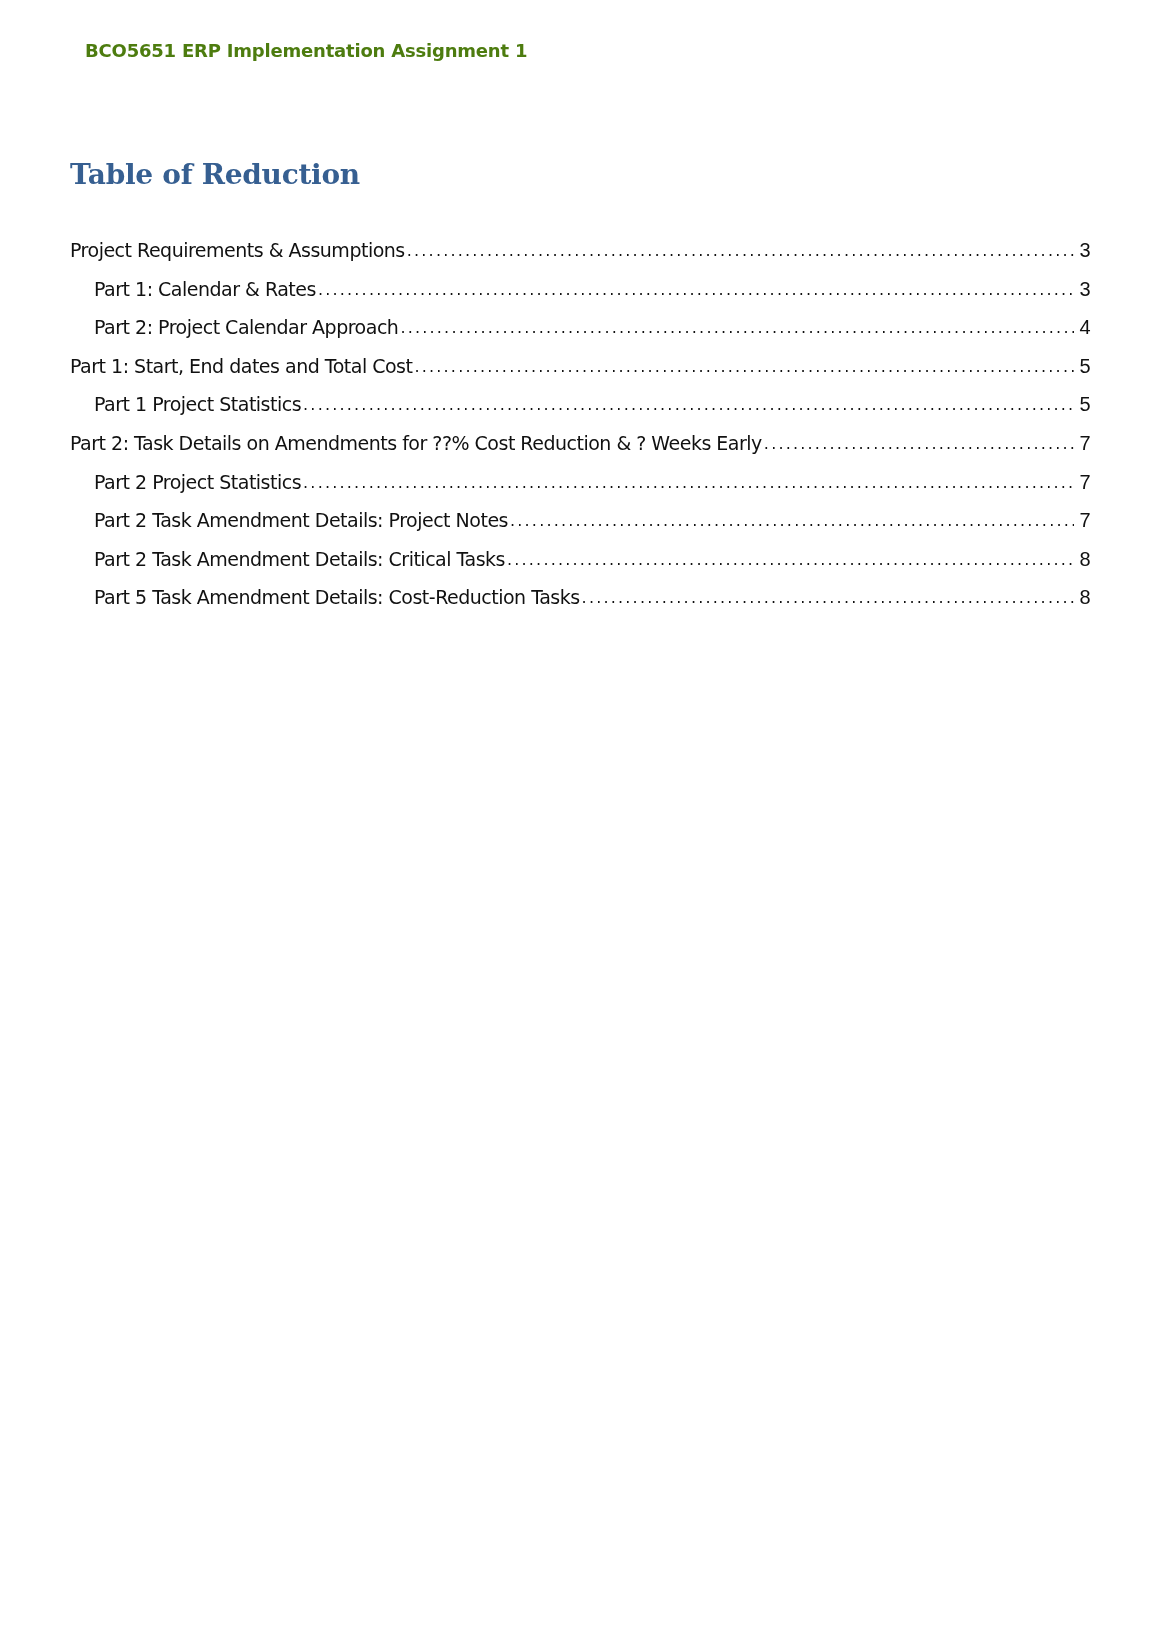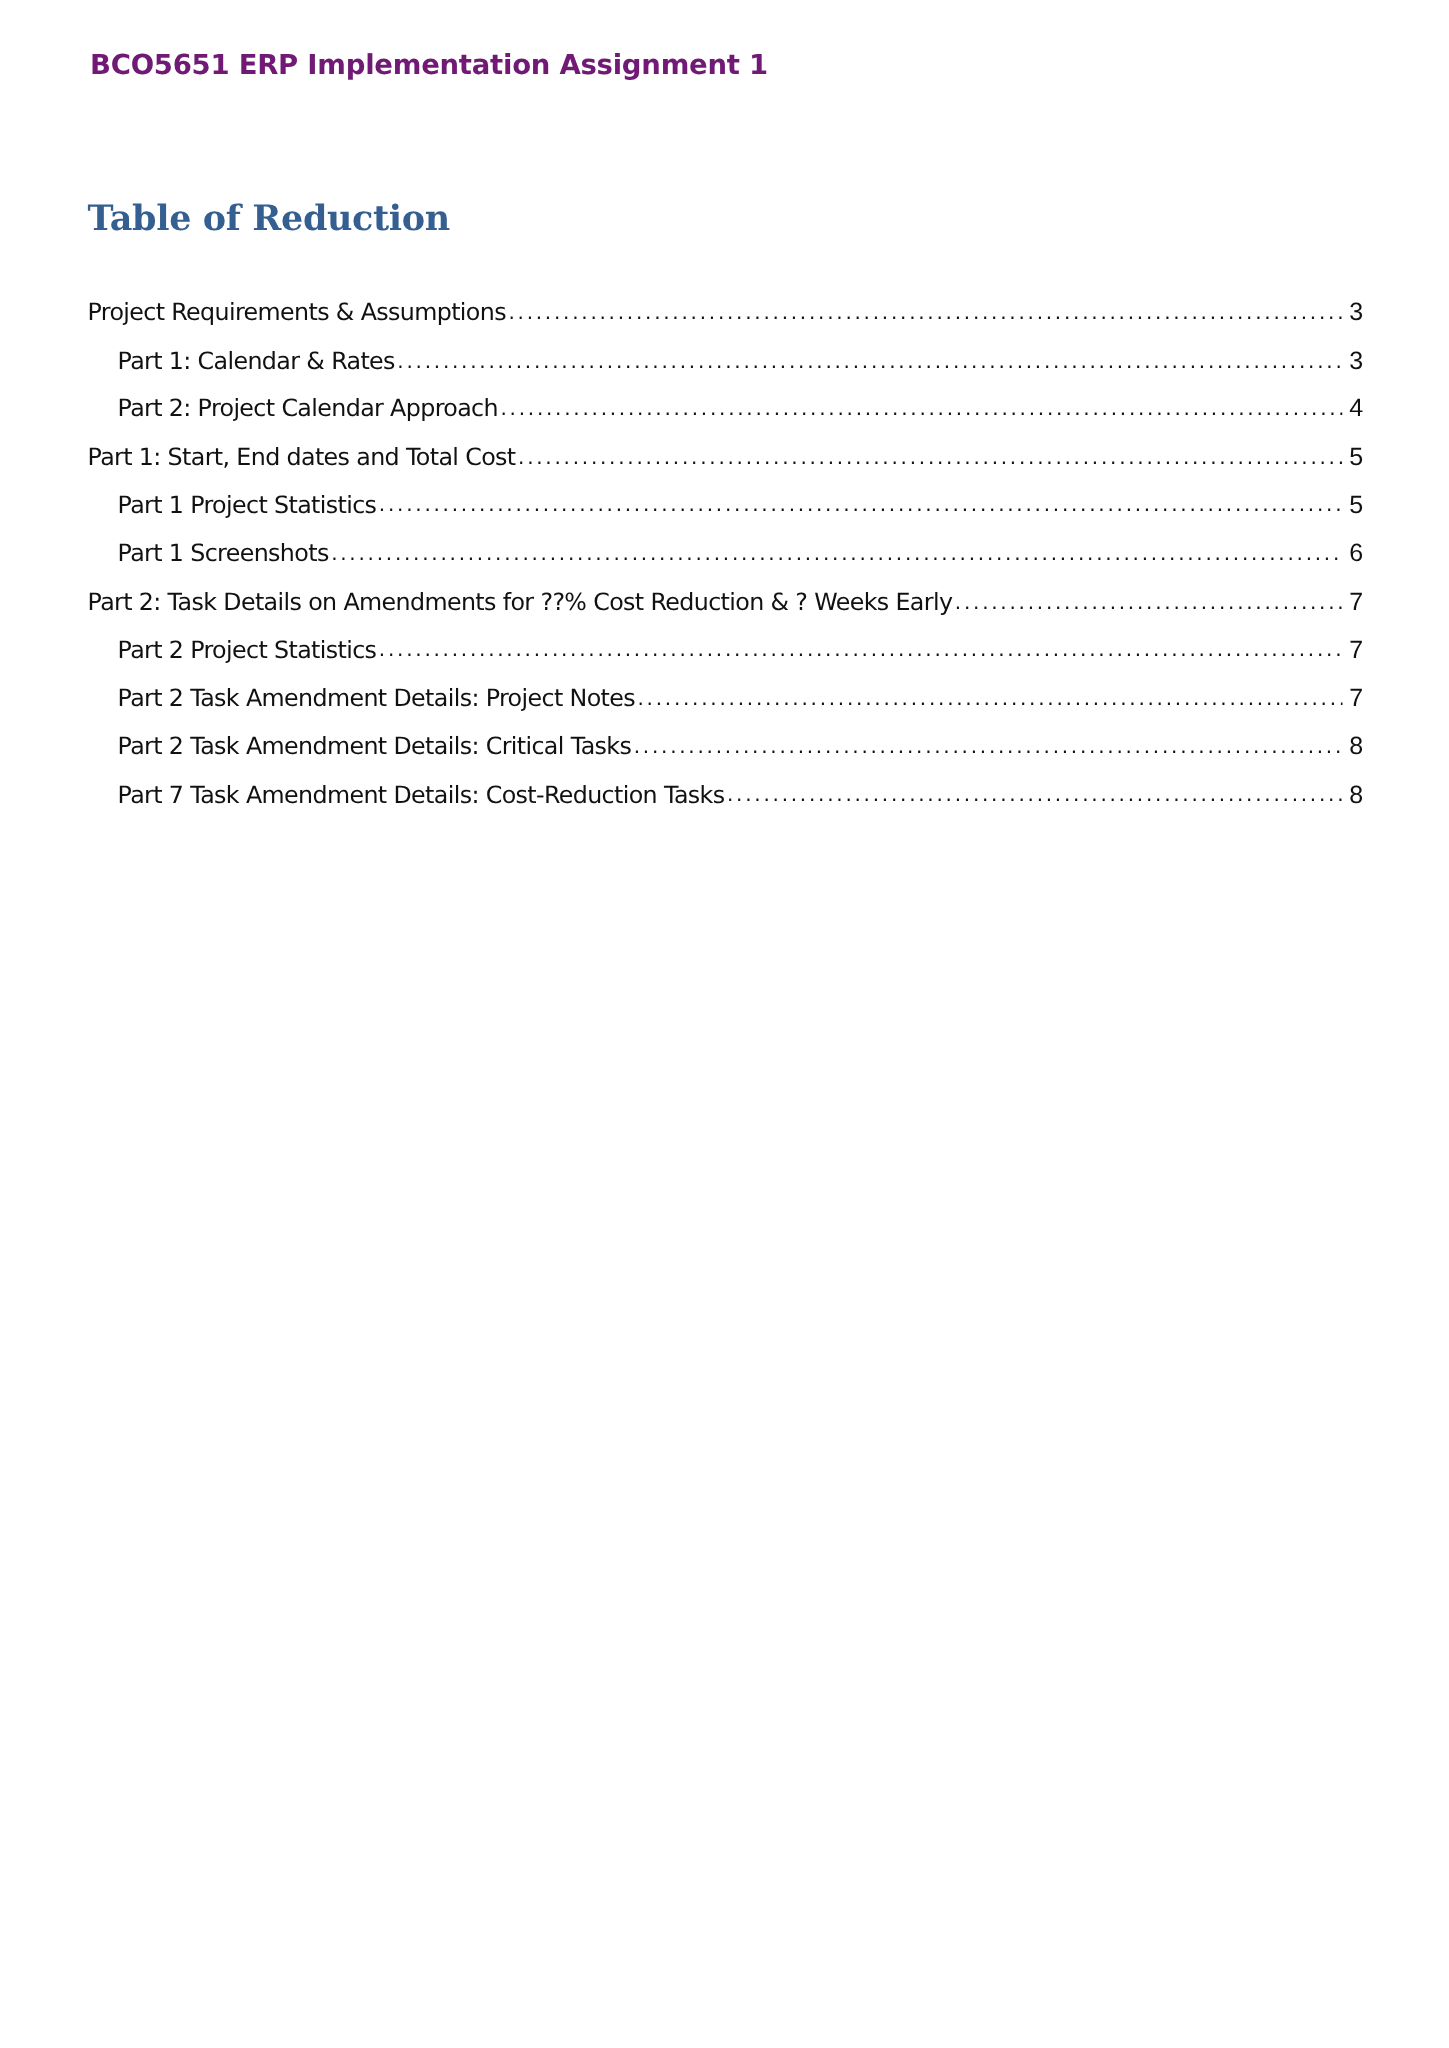--- a/index.html
+++ b/index.html
@@ -17,26 +17,26 @@
     }
     .page {
       position: absolute;
       left: 0; top: 0;
       width: 1159px;
       height: 1638px;
       background: #ffffff;
     }
     .running-header {
       position: absolute;
-      left: 72px;
+      left: 85px;
       top: 40px;
       font-family: "DejaVu Sans", sans-serif;
       font-weight: bold;
-      font-size: 22px;
-      color: #701a75;
+      font-size: 18px;
+      color: #4d7c0f;
       letter-spacing: -0.2px;
     }
     .toc-title {
       position: absolute;
       left: 70px;
       top: 158px;
       font-family: "DejaVu Serif", serif;
       font-weight: bold;
       font-size: 28px;
       color: #365f91;
@@ -117,25 +117,20 @@
     <li class="toc-entry level-1">
       <span class="toc-text">Part 1: Start, End dates and Total Cost</span>
       <span class="toc-leader"></span>
       <span class="toc-page">5</span>
     </li>
     <li class="toc-entry level-2">
       <span class="toc-text">Part 1 Project Statistics</span>
       <span class="toc-leader"></span>
       <span class="toc-page">5</span>
     </li>
-    <li class="toc-entry level-2">
-      <span class="toc-text">Part 1 Screenshots</span>
-      <span class="toc-leader"></span>
-      <span class="toc-page">6</span>
-    </li>
     <li class="toc-entry level-1">
       <span class="toc-text">Part 2: Task Details on Amendments for ??% Cost Reduction &amp; ? Weeks Early</span>
       <span class="toc-leader"></span>
       <span class="toc-page">7</span>
     </li>
     <li class="toc-entry level-2">
       <span class="toc-text">Part 2 Project Statistics</span>
       <span class="toc-leader"></span>
       <span class="toc-page">7</span>
     </li>
@@ -143,18 +138,18 @@
       <span class="toc-text">Part 2 Task Amendment Details: Project Notes</span>
       <span class="toc-leader"></span>
       <span class="toc-page">7</span>
     </li>
     <li class="toc-entry level-2">
       <span class="toc-text">Part 2 Task Amendment Details: Critical Tasks</span>
       <span class="toc-leader"></span>
       <span class="toc-page">8</span>
     </li>
     <li class="toc-entry level-2">
-      <span class="toc-text">Part 7 Task Amendment Details: Cost-Reduction Tasks</span>
+      <span class="toc-text">Part 5 Task Amendment Details: Cost-Reduction Tasks</span>
       <span class="toc-leader"></span>
       <span class="toc-page">8</span>
     </li>
   </ul>
 </div>
 
 </body></html>

